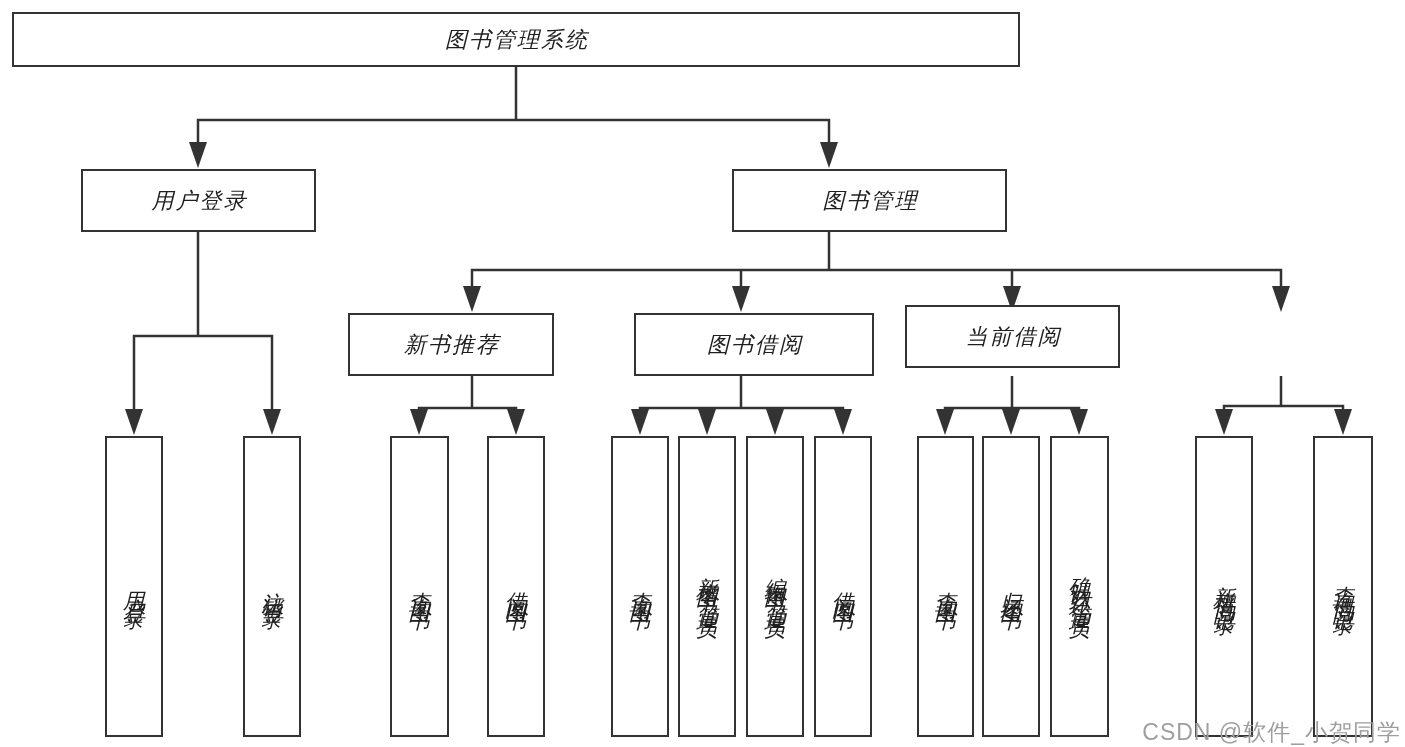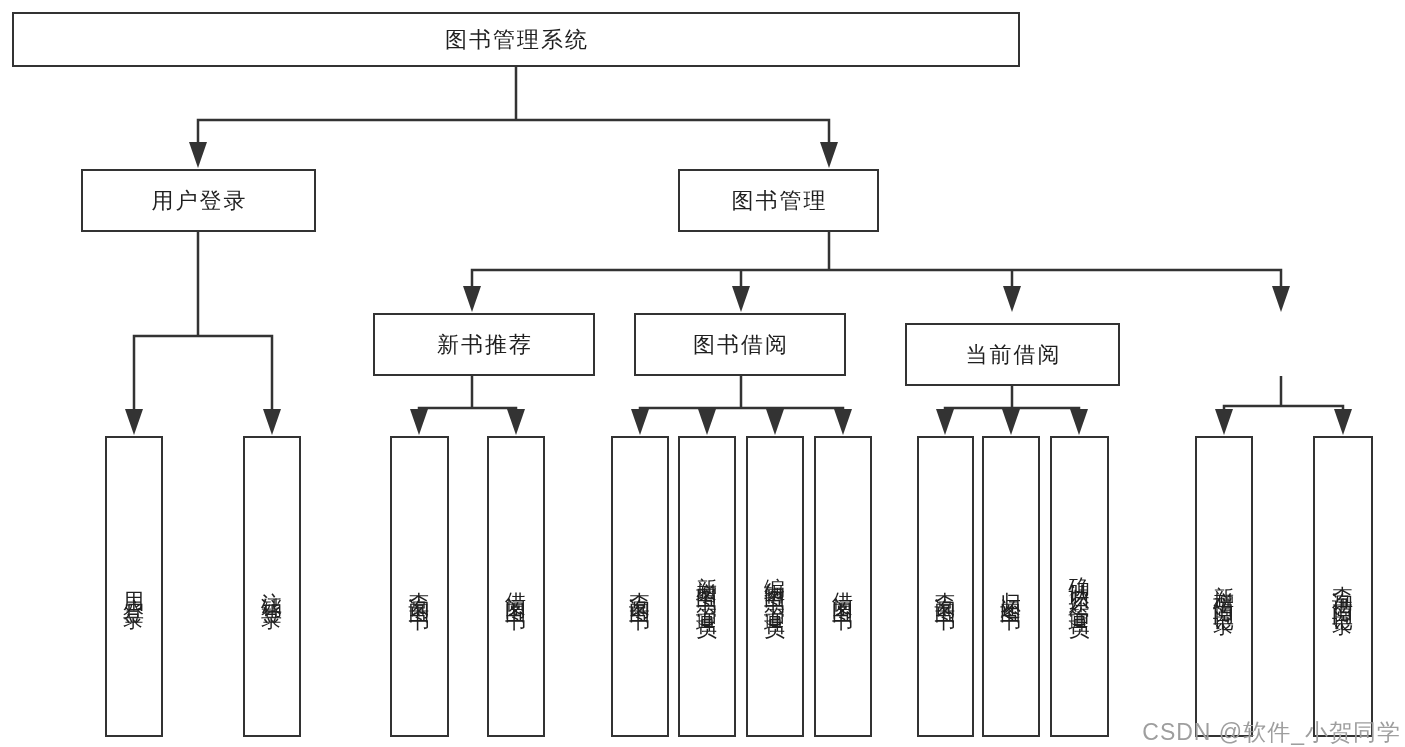--- a/index.html
+++ b/index.html
@@ -5,21 +5,21 @@
   html,body{margin:0;padding:0;background:#fff;}
   .stage{
     position:relative;width:1405px;height:747px;overflow:hidden;
     background:var(--background,#ffffff);
     font-family:"Liberation Sans","DejaVu Sans",sans-serif;
   }
   .connectors{position:absolute;left:0;top:0;width:1405px;height:747px;pointer-events:none;}
   .node{
     position:absolute;box-sizing:border-box;background:#fff;
     border:2.5px solid var(--line,#333333);
-    display:flex;align-items:center;justify-content:center;
+    display:flex;align-items:center;justify-content:center;font-style:italic;
   }
   .hlabel{
     font-size:22px;color:var(--ink,#1f1f1f);letter-spacing:2px;
     white-space:nowrap;text-indent:2px;
   }
   .vlabel{
     writing-mode:vertical-rl;text-orientation:mixed;
     font-size:21px;line-height:1;letter-spacing:6px;
     color:var(--ink,#1f1f1f);
   }
@@ -77,31 +77,31 @@
     </g>
   </svg>
 
   <div class="node" style="left:12px;top:12px;width:1008px;height:55px">
     <span class="hlabel">图书管理系统</span>
   </div>
 
   <div class="node" style="left:81px;top:169px;width:235px;height:63px">
     <span class="hlabel">用户登录</span>
   </div>
-  <div class="node" style="left:678px;top:169px;width:201px;height:63px">
+  <div class="node" style="left:732px;top:169px;width:275px;height:63px">
     <span class="hlabel">图书管理</span>
   </div>
 
-  <div class="node" style="left:373px;top:313px;width:222px;height:63px">
+  <div class="node" style="left:348px;top:313px;width:206px;height:63px">
     <span class="hlabel">新书推荐</span>
   </div>
-  <div class="node" style="left:634px;top:313px;width:212px;height:63px">
+  <div class="node" style="left:634px;top:313px;width:240px;height:63px">
     <span class="hlabel">图书借阅</span>
   </div>
-  <div class="node" style="left:905px;top:323px;width:215px;height:63px">
+  <div class="node" style="left:905px;top:305px;width:215px;height:63px">
     <span class="hlabel">当前借阅</span>
   </div>
 
   <div class="node" style="left:105px;top:436px;width:58px;height:301px">
     <span class="vlabel">用户登录</span>
   </div>
   <div class="node" style="left:243px;top:436px;width:58px;height:301px">
     <span class="vlabel">注销登录</span>
   </div>
 

